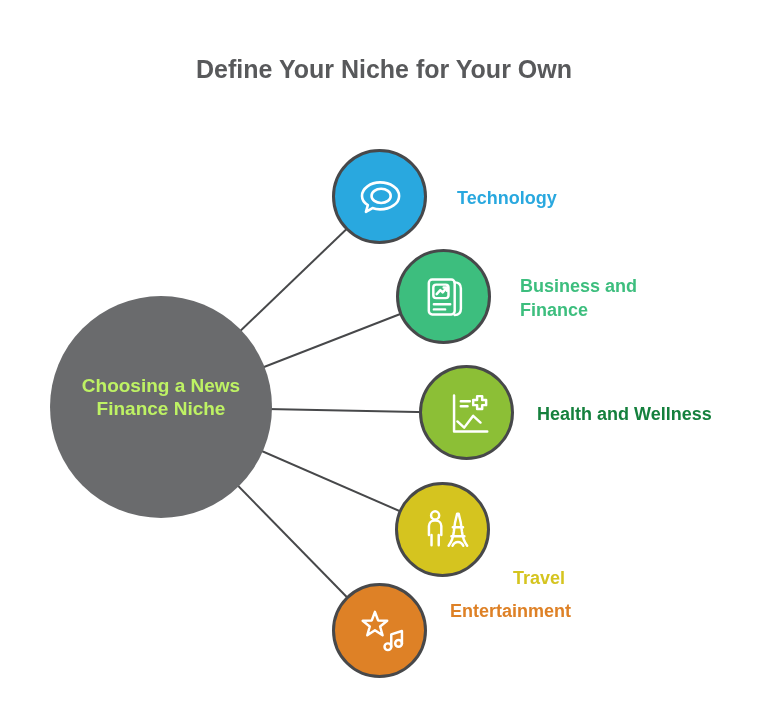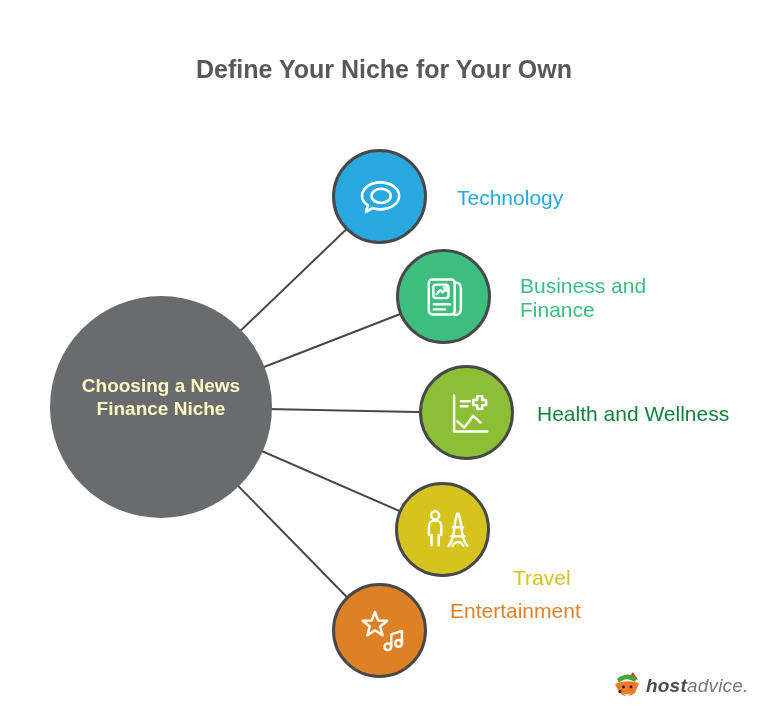--- a/index.html
+++ b/index.html
@@ -18,21 +18,21 @@
     border-radius:50%; z-index:1;
     display:flex; align-items:center; justify-content:center; text-align:center;
   }
   .center-label { font-weight:bold; font-size:19px; line-height:23px; transform:translateY(-10px); }
   .bubble {
     position:absolute; width:95px; height:95px; border-radius:50%;
     border:3px solid #47484A; box-sizing:border-box; z-index:1;
     display:flex; align-items:center; justify-content:center;
   }
   .bubble svg { display:block; }
-  .node-label { position:absolute; font-weight:normal; font-size:21px; line-height:24px; z-index:2; }
+  .node-label { position:absolute; font-weight:bold; font-size:18px; line-height:24px; z-index:2; }
   .b-tech   { left:332px; top:149px; }
   .b-biz    { left:396px; top:249px; }
   .b-health { left:419px; top:365px; }
   .b-travel { left:395px; top:482px; }
   .b-ent    { left:332px; top:583px; }
   .l-tech   { left:457px; top:186px; }
   .l-biz    { left:520px; top:274px; width:140px; }
   .l-health { left:537px; top:402px; }
   .l-travel { left:513px; top:518px;margin-top:48px; }
   .l-ent    { left:450px; top:599px; }
@@ -54,21 +54,21 @@
     <line x1="161" y1="407" x2="467" y2="413" style="stroke: rgb(71, 72, 74);"></line>
     <line x1="161" y1="407" x2="443" y2="530" style="stroke: rgb(71, 72, 74);"></line>
     <line x1="161" y1="407" x2="380" y2="631" style="stroke: rgb(71, 72, 74);"></line>
   </svg>
 
   <div class="title" style="color: rgb(88, 89, 91);">
     <div>Define Your Niche for Your Own</div>
   </div>
 
   <div class="center-node" style="background: rgb(106, 107, 109);">
-    <div class="center-label" style="color: #fef9c3;">
+    <div class="center-label" style="color: #bef264;">
       <div>Choosing a News</div>
       <div>Finance Niche</div>
     </div>
   </div>
 
   <div class="bubble b-tech" style="background: rgb(41, 168, 223); border-color: rgb(71, 72, 74);">
     <svg width="54" height="54" viewBox="0 0 48 48" fill="none" stroke="#FFFFFF" stroke-width="2.3" stroke-linecap="round" stroke-linejoin="round">
       <path d="M24 11 C33.4 11 41 16.4 41 23 C41 29.6 33.4 35 24 35 C21.6 35 19.3 34.6 17.3 33.8 L11.5 37.2 L13.2 31.2 C9.9 29.1 8 26.2 8 23 C8 16.4 15.6 11 24 11 Z"></path>
       <ellipse cx="25" cy="23" rx="8.5" ry="6.3"></ellipse>
     </svg>
@@ -112,28 +112,14 @@
   <div class="bubble b-ent" style="background: rgb(222, 129, 38); border-color: rgb(71, 72, 74);">
     <svg width="54" height="54" viewBox="0 0 48 48" fill="none" stroke="#FFFFFF" stroke-width="2.2" stroke-linecap="round" stroke-linejoin="round">
       <path d="M19.5 7 L22.3 14.6 L30.4 14.9 L24.1 20 L26.3 27.8 L19.5 23.3 L12.7 27.8 L14.9 20 L8.6 14.9 L16.7 14.6 Z"></path>
       <circle cx="31" cy="38" r="3"></circle>
       <circle cx="40.5" cy="35" r="3"></circle>
       <path d="M34 38 V27 L43.5 24 V35"></path>
     </svg>
   </div>
   <div class="node-label l-ent" style="color: rgb(222, 129, 38);">Entertainment</div>
 
-  <div class="logo">
-    <svg width="30" height="32" viewBox="0 0 30 32">
-      <path d="M21 2 L26 10 L17 7 Z" fill="#E03A2F"></path>
-      <path d="M5 9 Q14 1 25 7 L23 12 Q14 6 7 13 Z" fill="#4CA32E"></path>
-      <path d="M3 14 Q15 9 27 13 L23 23 Q14 30 7 22 Z" fill="#F0792B"></path>
-      <path d="M10 22 Q15 27 20 22 L16 26 Q15 27 14 26 Z" fill="#FFFFFF"></path>
-      <circle cx="11.5" cy="17" r="1.4" fill="#222222"></circle>
-      <circle cx="19" cy="17" r="1.4" fill="#222222"></circle>
-      <circle cx="8" cy="21.5" r="1.6" fill="#222222"></circle>
-    </svg>
-    <div class="logo-text">
-      <span class="logo-bold" style="color: rgb(74, 75, 77);">host</span><span style="color: rgb(119, 120, 123);">advice.</span>
-    </div>
-  </div>
 
 </div>
 
 </body></html>

